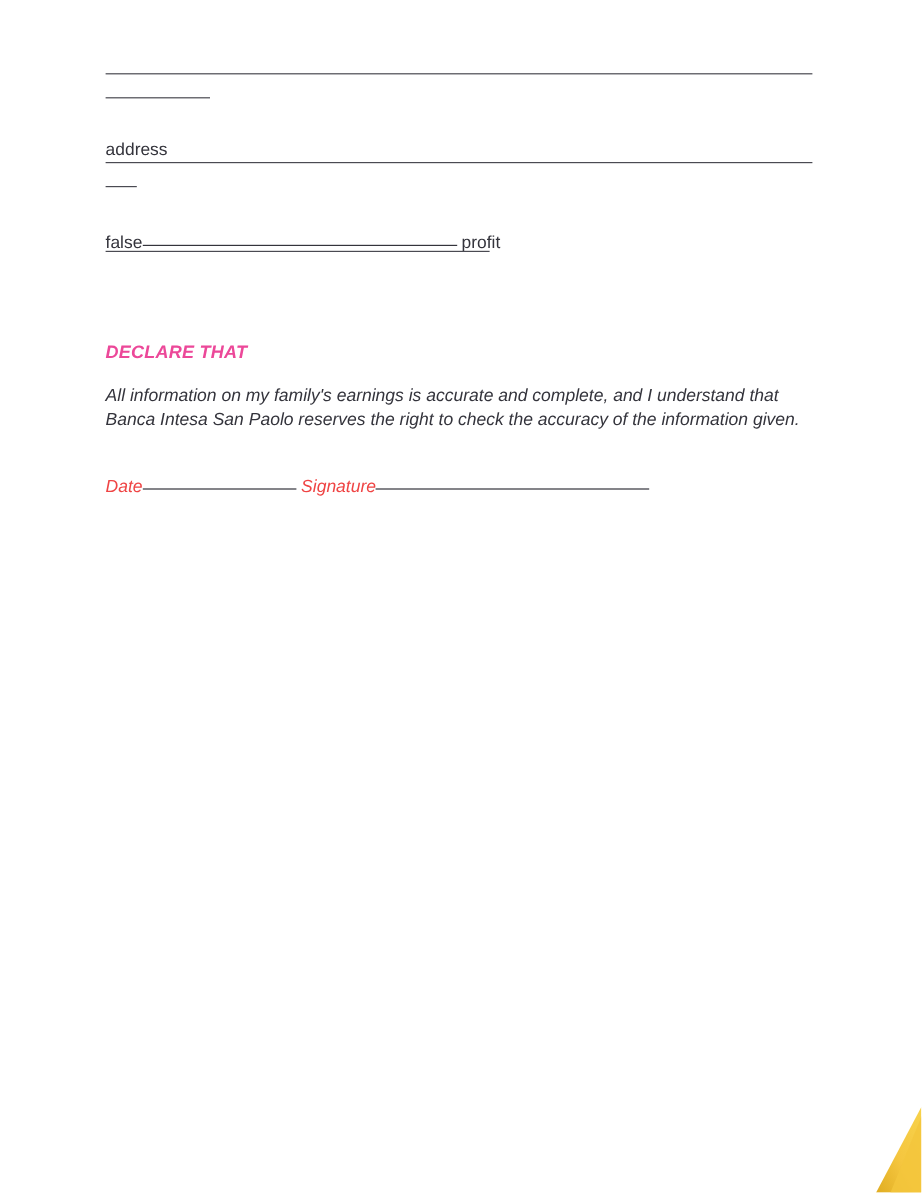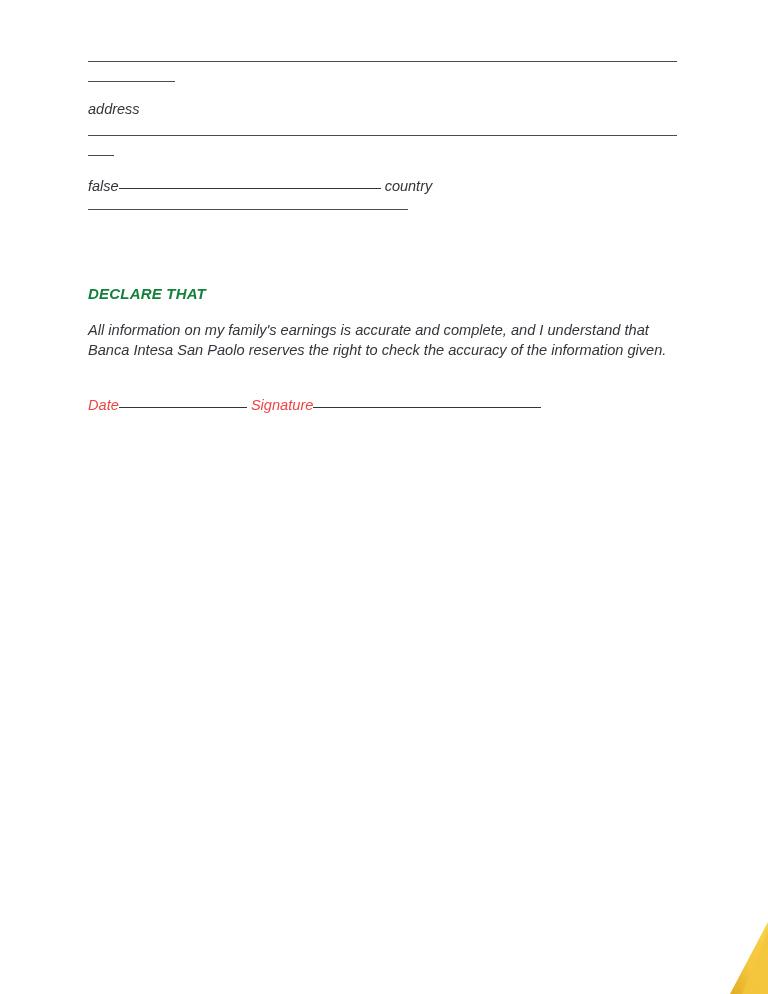--- a/index.html
+++ b/index.html
@@ -21,25 +21,25 @@
   
   .rule {
     position: absolute;
     height: 0;
     border-top: 1.6px solid #4a4a52;
   }
 
   
   .field-label {
     position: absolute;
-    font-style: italic;
     font-size: 14.5px;
     line-height: 1.2;
     white-space: nowrap;
     color: #34343c;
+    margin-top: 16px;
   }
 
   
   .blank {
     display: inline-block;
     border-bottom: 1.5px solid #34343c;
     vertical-align: 2px;
     height: 11px;
   }
 
@@ -52,21 +52,21 @@
     color: #34343c;
     text-align: left;
   }
 
   .heading {
     position: absolute;
     font-style: italic;
     font-weight: bold;
     font-size: 15px;
     letter-spacing: 0.2px;
-    color: #15803d;
+    color: #ec4899;
     white-space: nowrap;
   }
 
   .sig-row {
     position: absolute;
     font-style: italic;
     font-size: 14.6px;
     color: #ef4444;
     white-space: nowrap;
   }
@@ -90,21 +90,21 @@
 
   <div class="rule" style="left:88px; top:81px; width:87px;"></div>
 
   <div class="field-label" style="left:88px; top:101px;">address</div>
 
   <div class="rule" style="left:88px; top:135px; width:589px;"></div>
 
   <div class="rule" style="left:88px; top:155px; width:26px;"></div>
 
   <div class="field-label" style="left:88px; top:177px;">
-    <span>false</span><span class="blank" style="width:262px;"></span>&nbsp;<span>country</span>
+    <span>false</span><span class="blank" style="width:262px;"></span>&nbsp;<span>profit</span>
   </div>
 
   <div class="rule" style="left:88px; top:209px; width:320px;"></div>
 
 
   <div class="heading" style="left:88px; top:285px;">DECLARE THAT</div>
 
   <div class="para" style="left:88px; top:320px; width:586px;">All information on my family's earnings is accurate and complete, and I understand that Banca Intesa San Paolo reserves the right to check the accuracy of the information given.</div>
 
   <div class="sig-row" style="left:88px; top:396px;">

